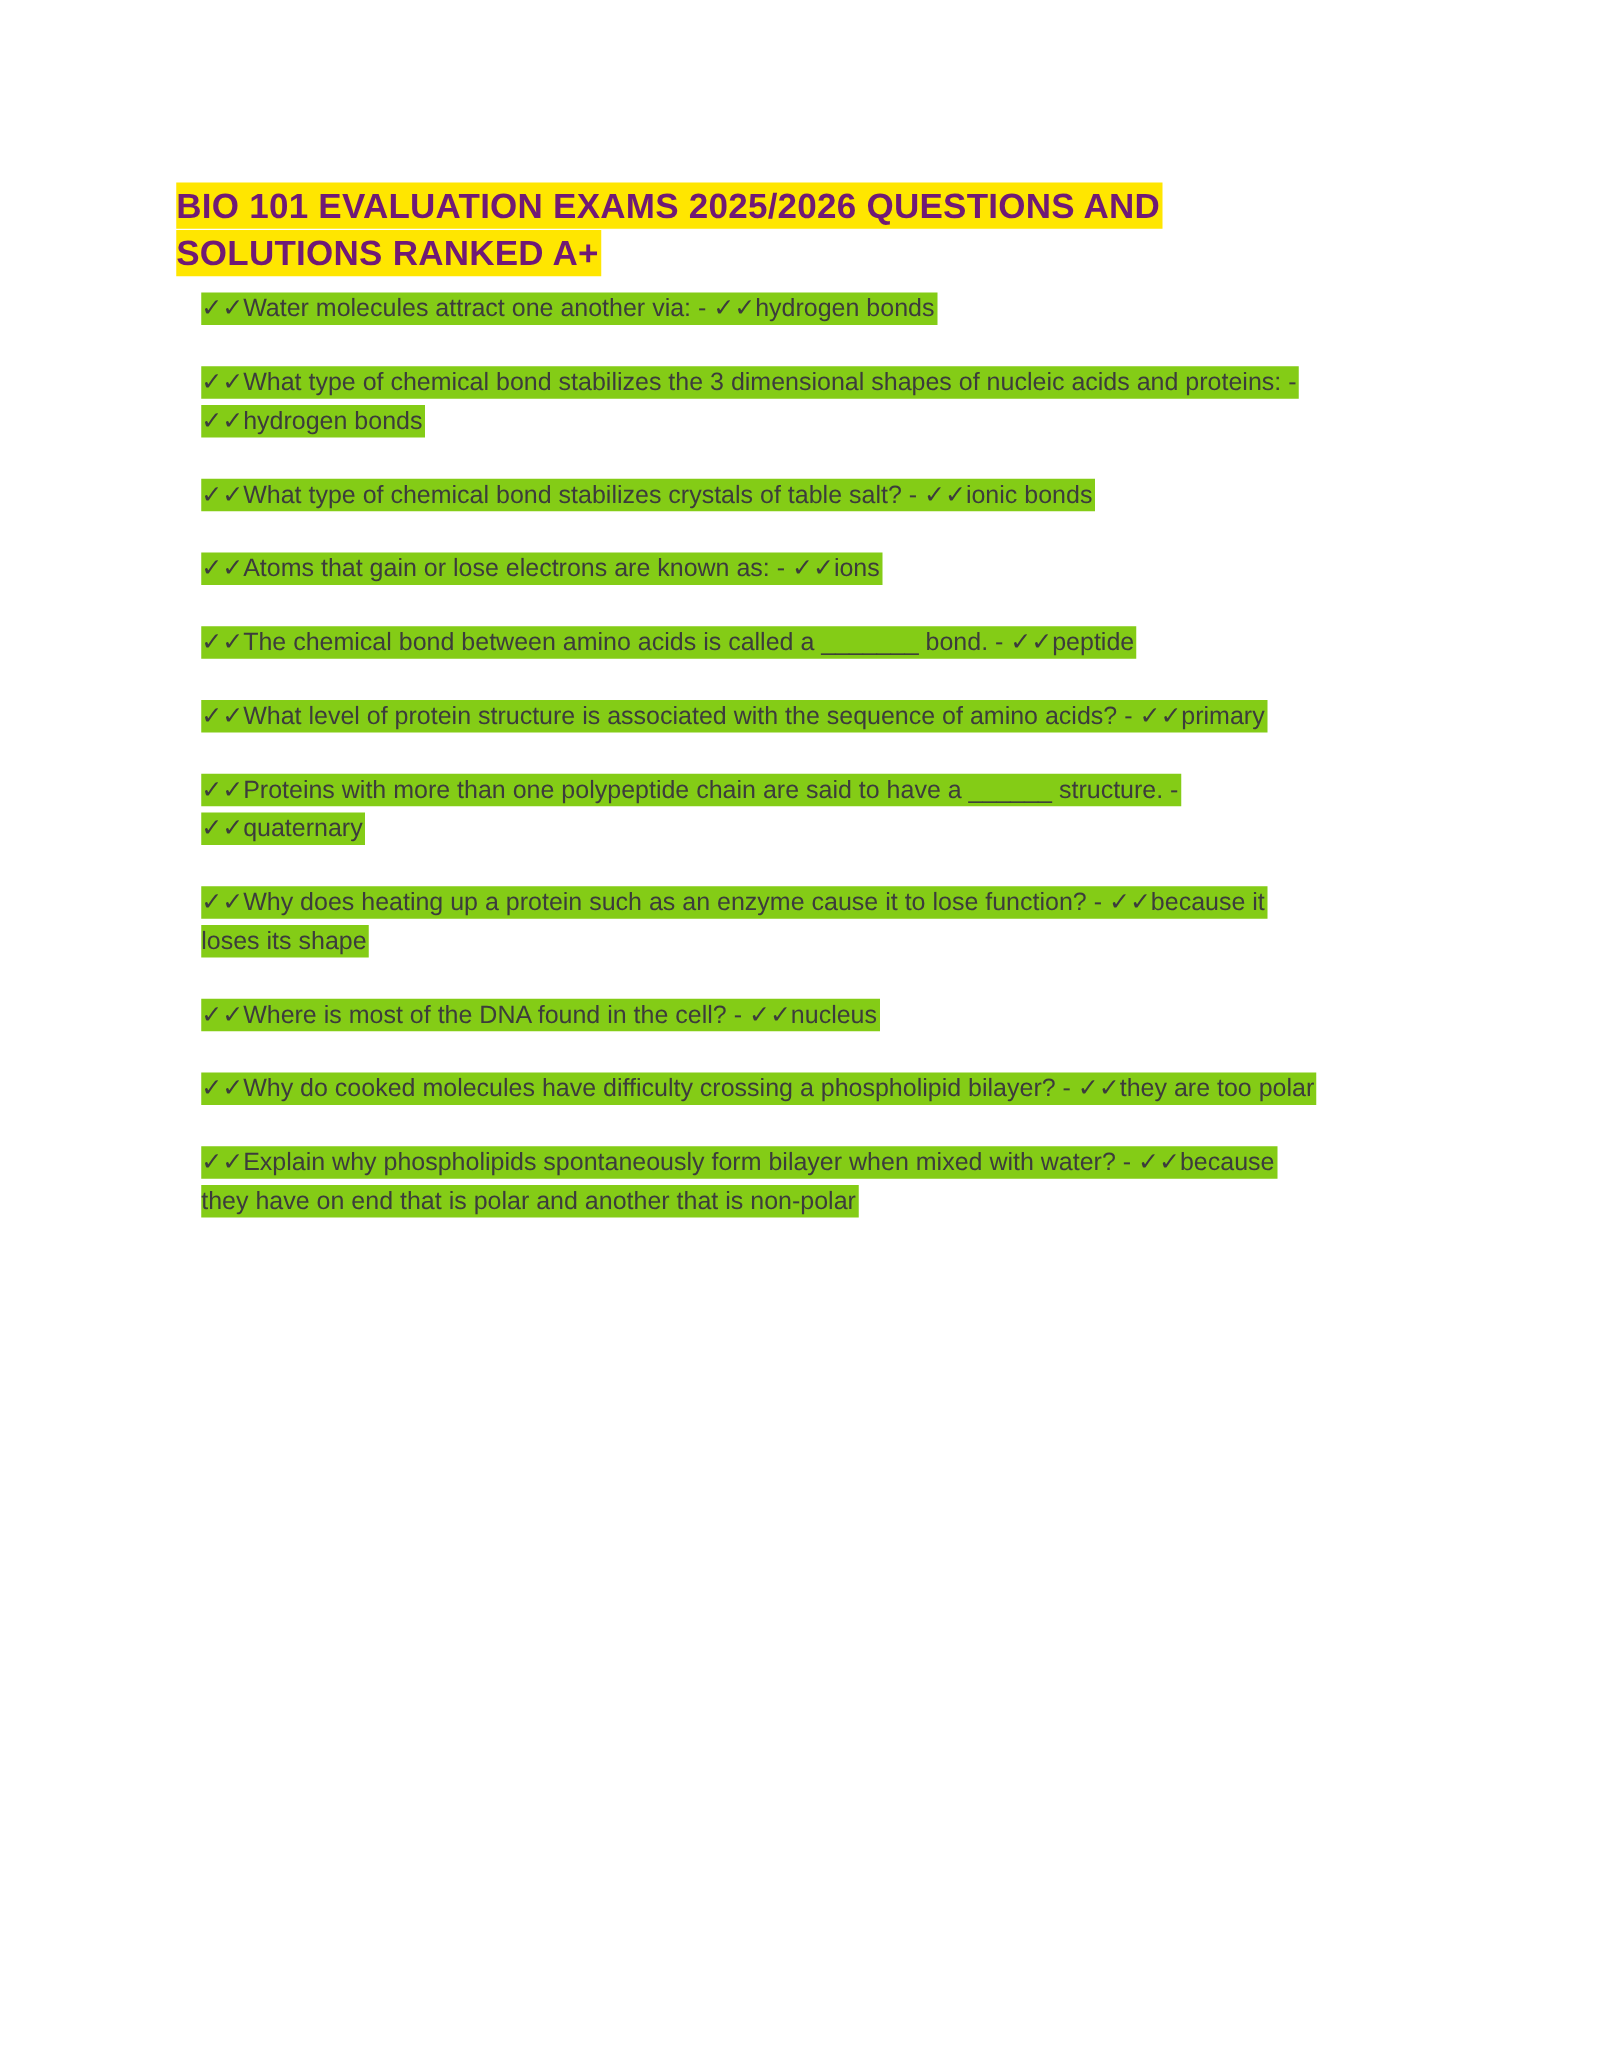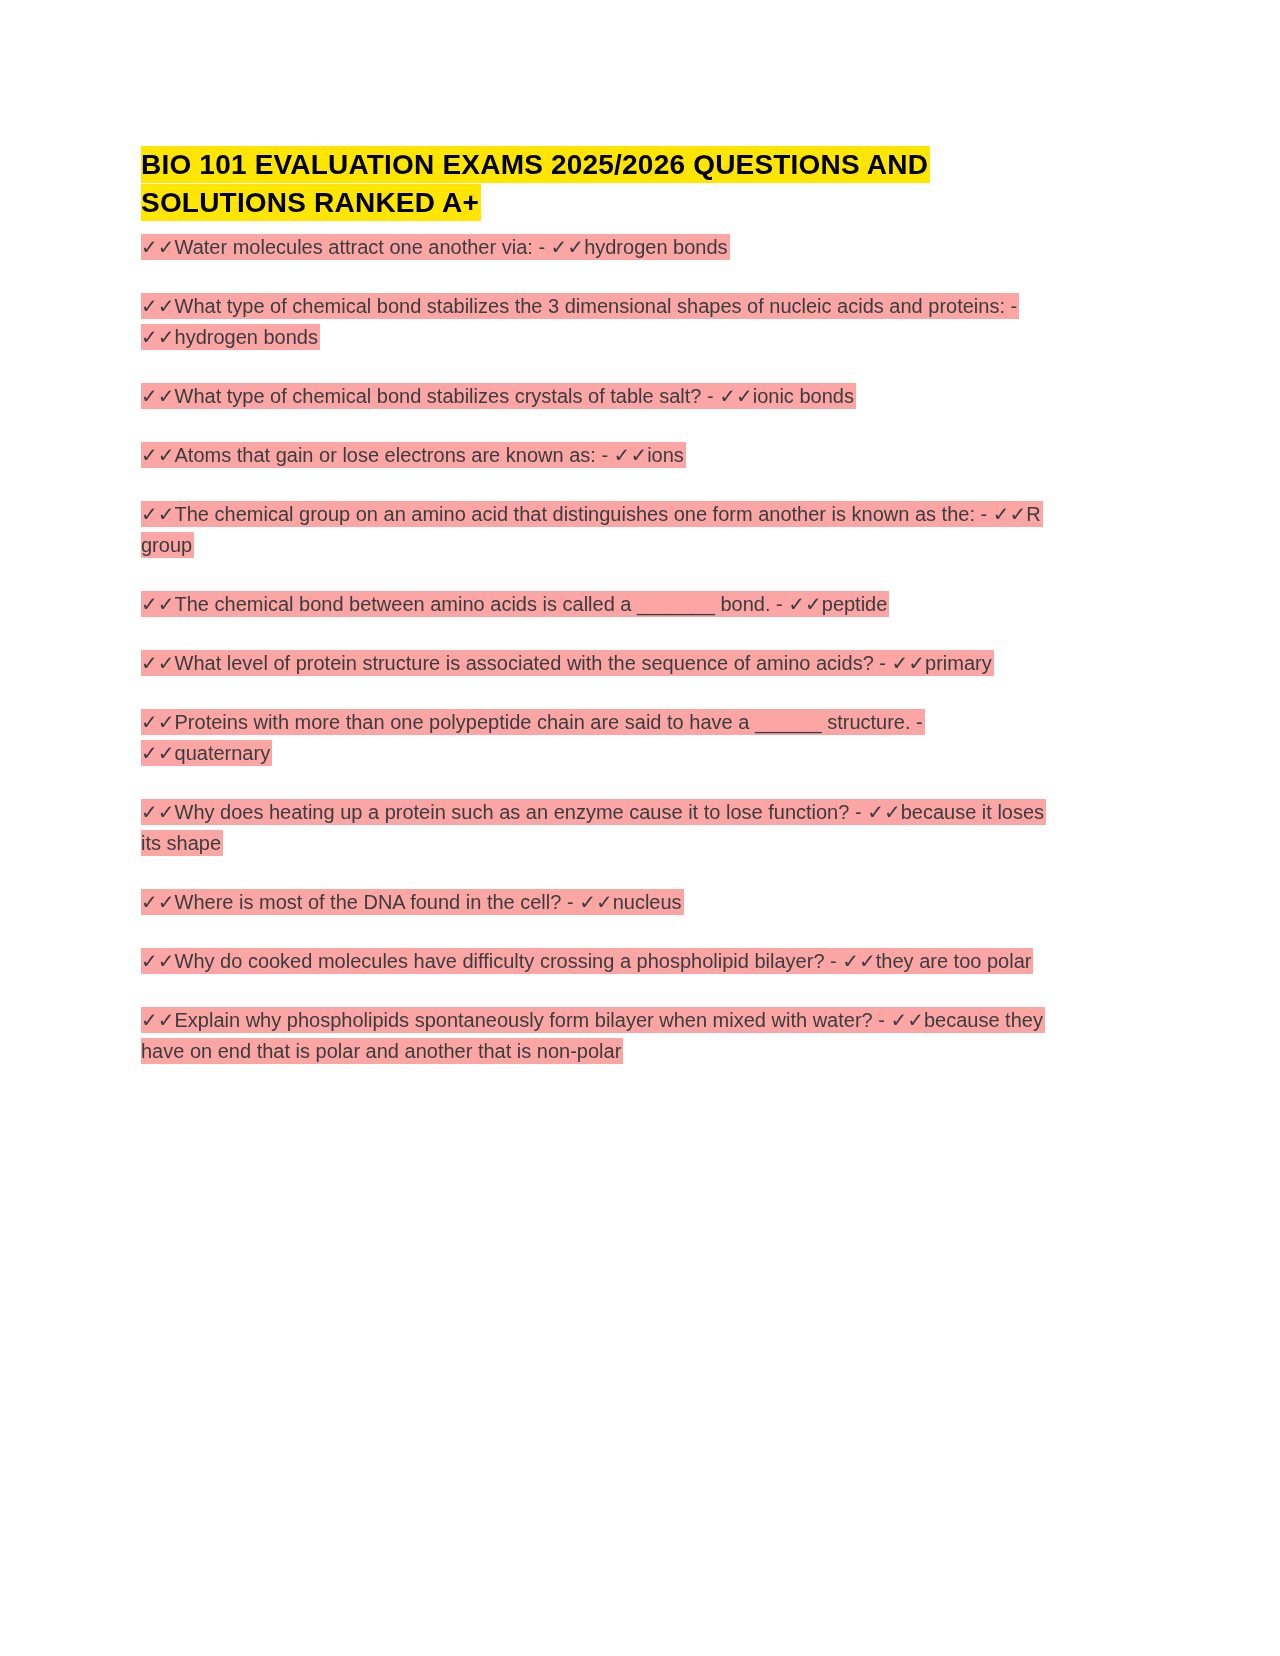--- a/index.html
+++ b/index.html
@@ -19,57 +19,57 @@
     position: absolute;
     left: 141px;
     top: 146px;
     width: 917px;
   }
   .title {
     margin: 0 0 10px 0;
     font-size: 28px;
     line-height: 38px;
     font-weight: 700;
-    color: #000000;
+    color: #701a75;
     letter-spacing: 0.2px;
   }
   .title .hl {
     background: #ffe600;
     padding: 3px 2px 3px 0;
     -webkit-box-decoration-break: clone;
     box-decoration-break: clone;
   }
   .qa-list {
     margin: 0;
   }
   .qa {
     margin: 0 0 28px 0;
     font-size: 20px;
     line-height: 31px;
     color: #3c3c3c;
   }
   .qa .hl2 {
-    background: #fca5a5;
+    background: #84cc16;
     padding: 2px 2px 2px 0;
     -webkit-box-decoration-break: clone;
     box-decoration-break: clone;
+    margin-left: 20px;
   }
 </style>
 </head>
 <body>
 
 <div class="page">
   <div class="content">
     <h1 class="title"><span class="hl">BIO 101 EVALUATION EXAMS 2025/2026 QUESTIONS AND SOLUTIONS RANKED A+</span></h1>
     <div class="qa-list">
         <p class="qa"><span class="hl2">✓✓Water molecules attract one another via: - ✓✓hydrogen bonds</span></p>
         <p class="qa"><span class="hl2">✓✓What type of chemical bond stabilizes the 3 dimensional shapes of nucleic acids and proteins: - ✓✓hydrogen bonds</span></p>
         <p class="qa"><span class="hl2">✓✓What type of chemical bond stabilizes crystals of table salt? - ✓✓ionic bonds</span></p>
         <p class="qa"><span class="hl2">✓✓Atoms that gain or lose electrons are known as: - ✓✓ions</span></p>
-        <p class="qa"><span class="hl2">✓✓The chemical group on an amino acid that distinguishes one form another is known as the: - ✓✓R group</span></p>
         <p class="qa"><span class="hl2">✓✓The chemical bond between amino acids is called a _______ bond. - ✓✓peptide</span></p>
         <p class="qa"><span class="hl2">✓✓What level of protein structure is associated with the sequence of amino acids? - ✓✓primary</span></p>
         <p class="qa"><span class="hl2">✓✓Proteins with more than one polypeptide chain are said to have a ______ structure. - ✓✓quaternary</span></p>
         <p class="qa"><span class="hl2">✓✓Why does heating up a protein such as an enzyme cause it to lose function? - ✓✓because it loses its shape</span></p>
         <p class="qa"><span class="hl2">✓✓Where is most of the DNA found in the cell? - ✓✓nucleus</span></p>
         <p class="qa"><span class="hl2">✓✓Why do cooked molecules have difficulty crossing a phospholipid bilayer? - ✓✓they are too polar</span></p>
         <p class="qa"><span class="hl2">✓✓Explain why phospholipids spontaneously form bilayer when mixed with water? - ✓✓because they have on end that is polar and another that is non-polar</span></p>
       </div>
   </div>
 </div>

